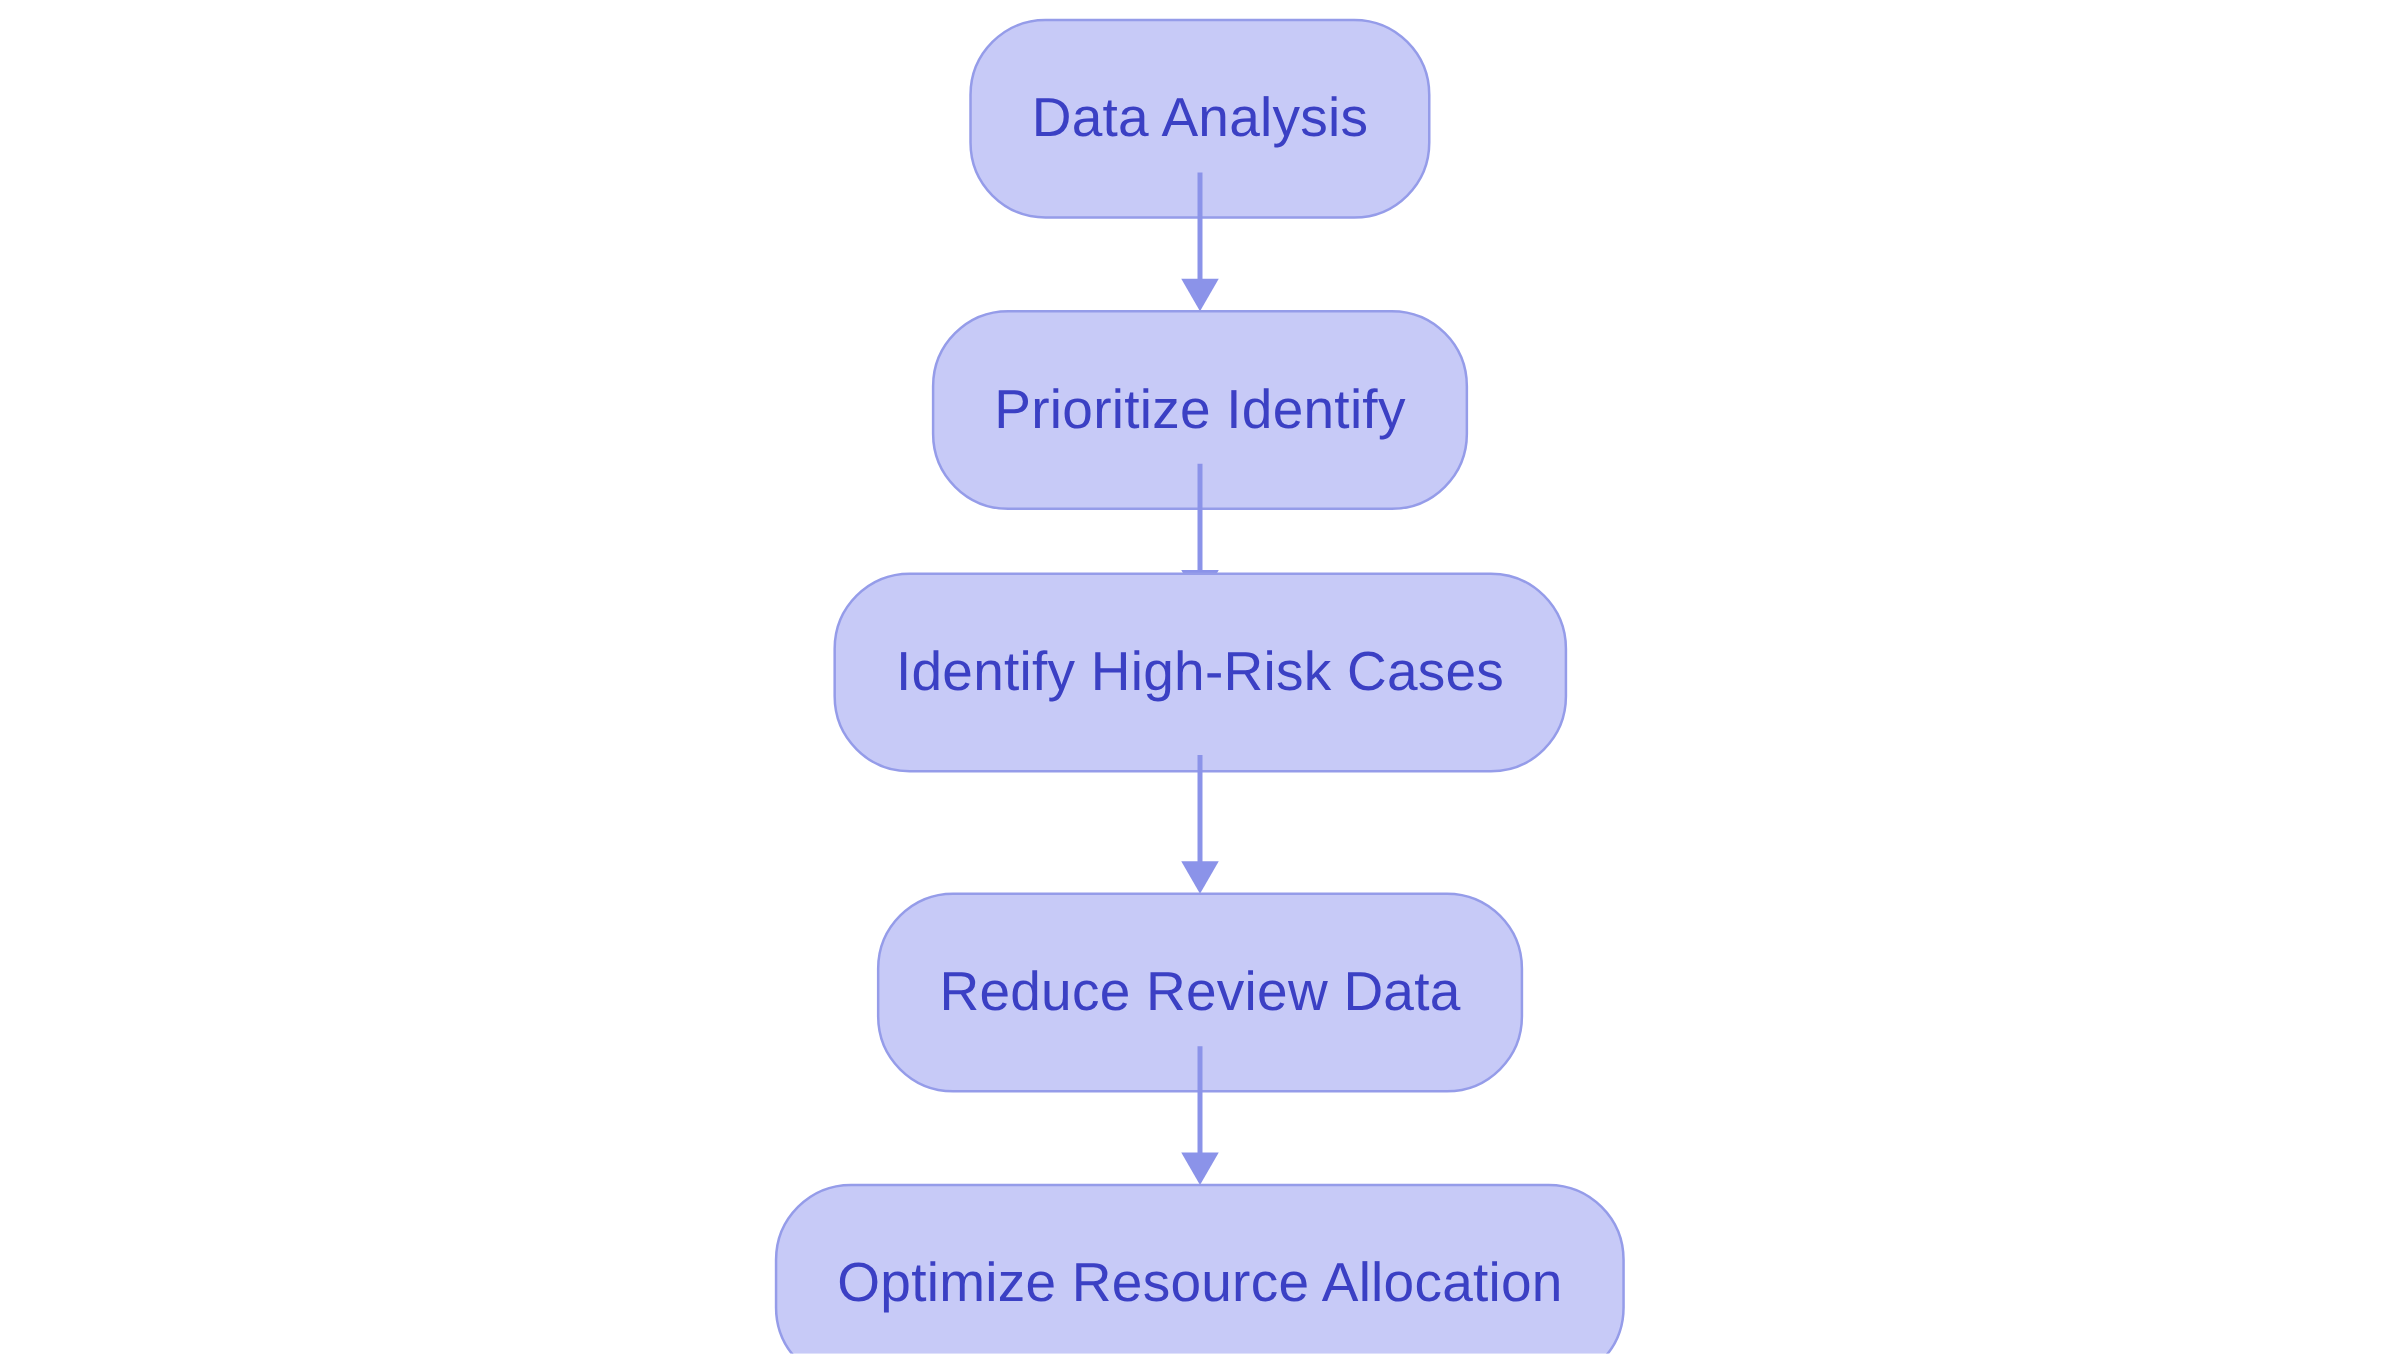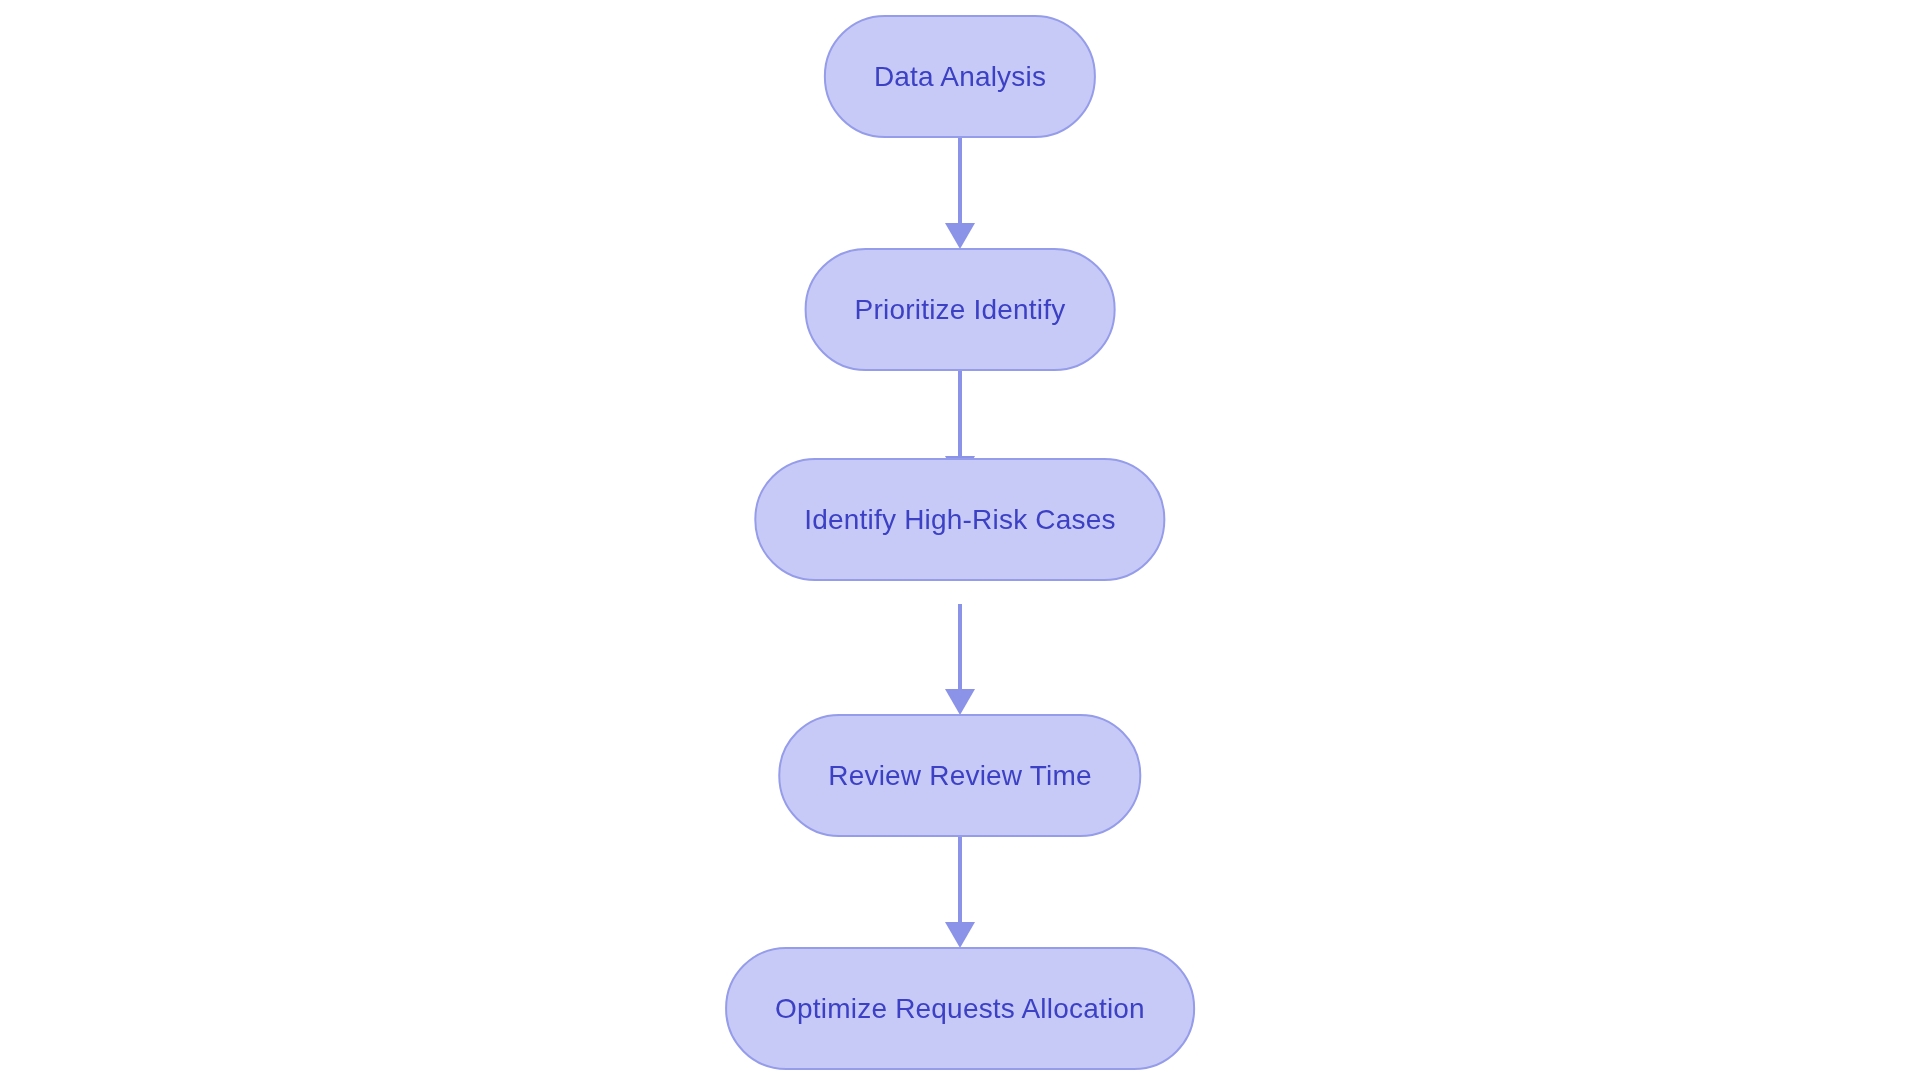--- a/index.html
+++ b/index.html
@@ -12,28 +12,28 @@
     position: relative;
     width: 1920px;
     height: 1083px;
     background: var(--bg, #ffffff);
     overflow: hidden;
   }
   .flow-node {
     position: absolute;
     left: 50%;
     transform: translateX(-50%);
-    height: 123px;
+    height: 160px;
     box-sizing: border-box;
     padding: 0 48px;
     border: 2px solid var(--node-border, #959ce9);
     border-radius: 61px;
     background: var(--node-fill, #c7caf7);
     color: var(--node-text, #3b40c4);
-    font-size: 28px;
+    font-size: 44px;
     letter-spacing: 0.2px;
     display: flex;
     align-items: center;
     justify-content: center;
     white-space: nowrap;
   }
   .node-1 { top: 15px; }
   .node-2 { top: 248px; }
   .node-3 { top: 458px; }
   .node-4 { top: 714px; }
@@ -92,25 +92,25 @@
   <div class="flow-node node-3">
     <span>Identify High-Risk Cases</span>
   </div>
 
   <div class="edge-3">
     <div class="arrow-line"></div>
     <div class="arrow-head"></div>
   </div>
 
   <div class="flow-node node-4">
-    <span>Review Review Time</span>
+    <span>Reduce Review Data</span>
   </div>
 
   <div class="edge-4">
     <div class="arrow-line"></div>
     <div class="arrow-head"></div>
   </div>
 
   <div class="flow-node node-5">
-    <span>Optimize Requests Allocation</span>
+    <span>Optimize Resource Allocation</span>
   </div>
 
 </div>
 
 </body></html>

